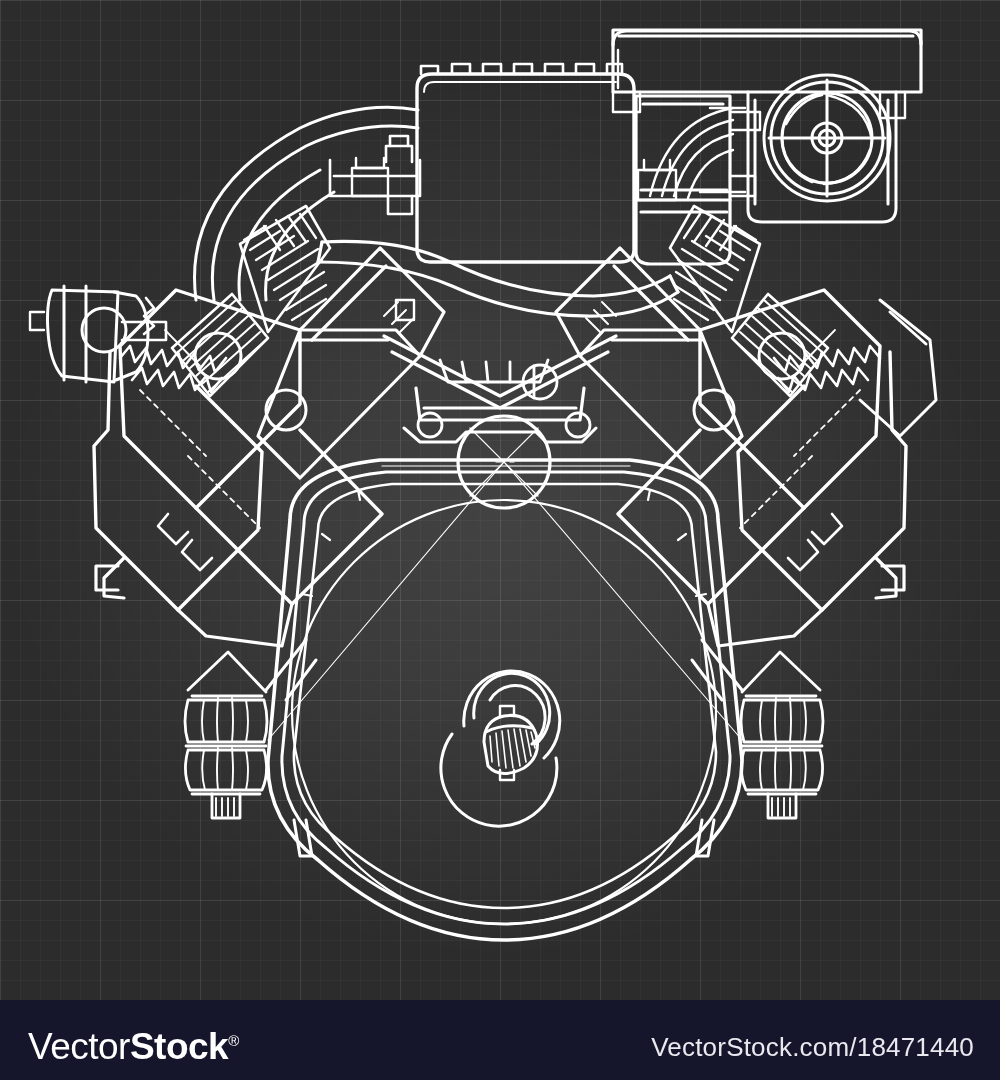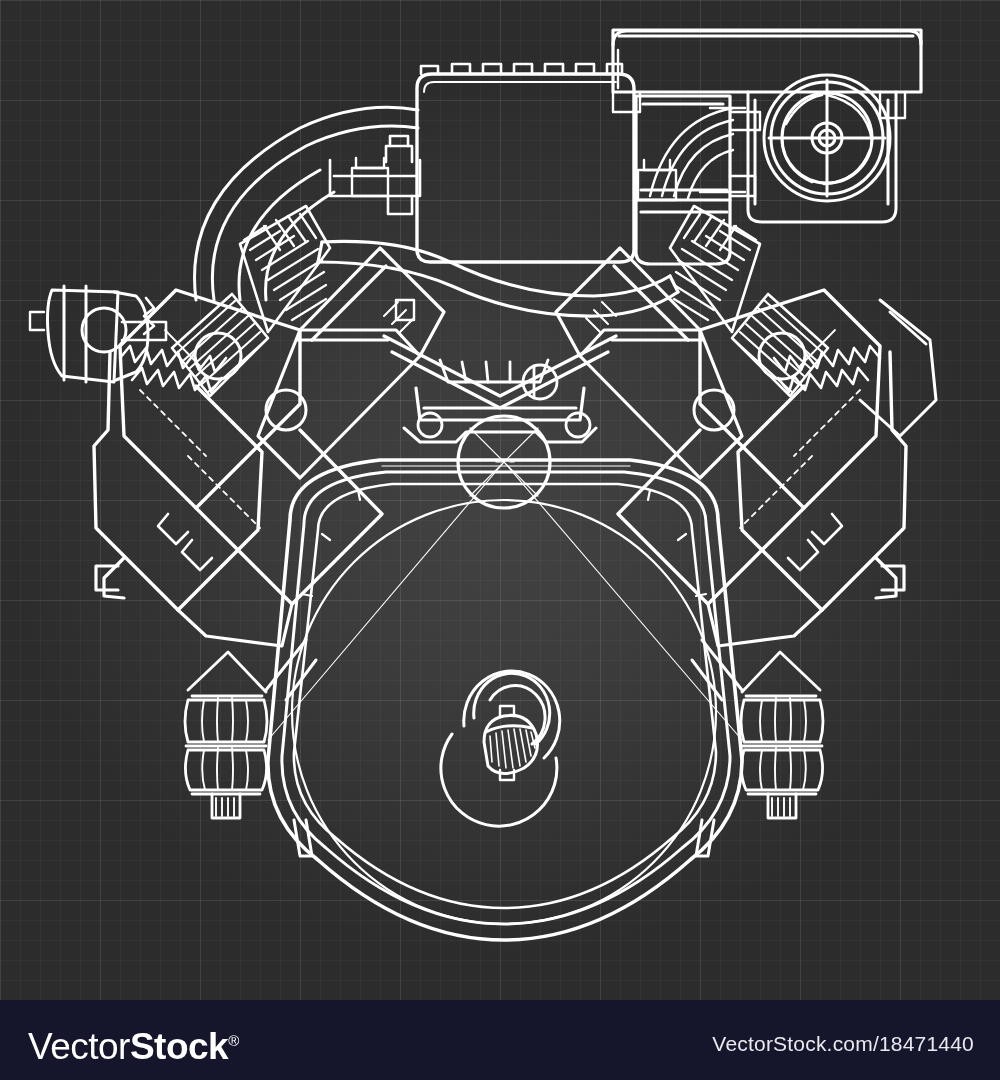--- a/index.html
+++ b/index.html
@@ -53,21 +53,21 @@
   #brand{
     position:absolute;left:28px;top:22px;
     font-size:37px;letter-spacing:-0.5px;color:#ffffff;
     white-space:nowrap;line-height:38px;
   }
   #brand .lt{font-weight:300;}
   #brand .bd{font-weight:700;}
   #brand .reg{font-size:15px;vertical-align:super;font-weight:400;}
   #watermark{
     position:absolute;right:26px;top:32px;
-    font-size:21px;color:#e9e9ef;font-weight:400;letter-spacing:0.2px;
+    font-size:26px;color:#e9e9ef;font-weight:400;letter-spacing:0.2px;
     white-space:nowrap;
     margin-left:32px;
   }
 </style>
 </head>
 <body>
 
 <div id="stage">
 
   <div id="artboard">

